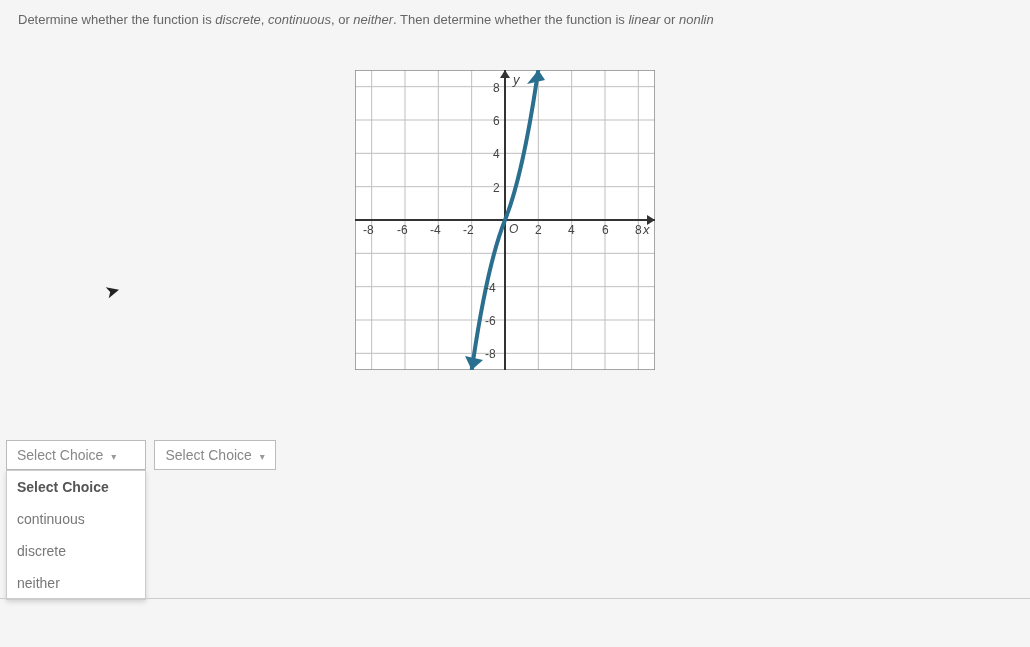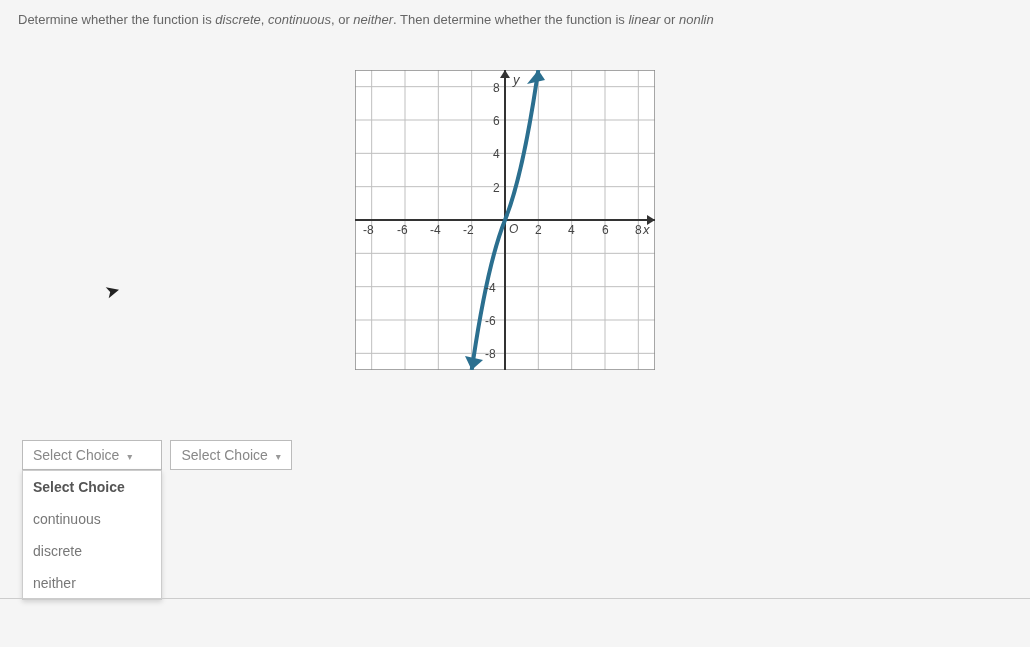--- a/index.html
+++ b/index.html
@@ -41,21 +41,21 @@
       position: absolute;
       top: 280px;
       left: 105px;
       font-size: 18px;
       color: #222;
       transform: rotate(-15deg);
     }
     .dropdown-area {
       position: absolute;
       top: 440px;
-      left: 22px;
+      left: 6px;
     }
     .dropdown-closed {
       display: inline-block;
       border: 1px solid #bbb;
       background: #fff;
       padding: 6px 10px;
       font-size: 14px;
       color: #888;
       vertical-align: top;
       margin-left: 4px;

